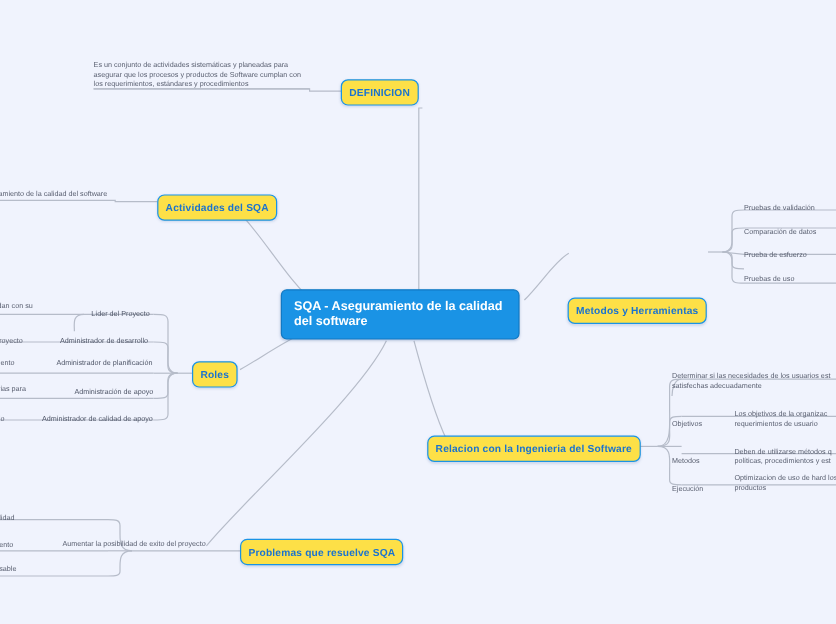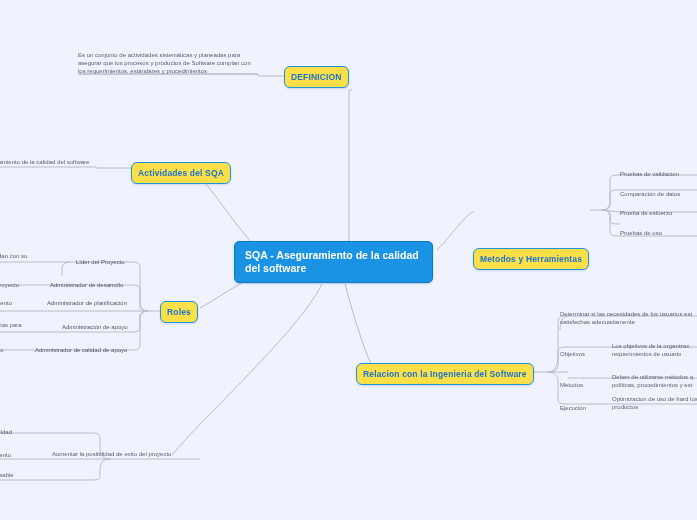--- a/index.html
+++ b/index.html
@@ -168,20 +168,23 @@
   <div class="leaf leaf-strong" style="left:47px; top:299px;">Administrador de planificación</div>
   <div class="leaf leaf-strong" style="left:62px; top:323px;">Administración de apoyo</div>
   <div class="leaf leaf-strong" style="left:35px; top:346px;">Administrador de calidad de apoyo</div>
 
   <div class="leaf" style="left:-2px; top:252px;">dan con su</div>
   <div class="leaf" style="left:-4px; top:281px;">proyecto</div>
   <div class="leaf" style="left:-6px; top:299px;">miento</div>
   <div class="leaf" style="left:-8px; top:321px;">sarias para</div>
   <div class="leaf" style="left:-3px; top:346px;">do</div>
 
+  <div class="node branch-node" style="left:200px; top:449px;">
+    <span>Problemas que resuelve SQA</span>
+  </div>
   <div class="leaf" style="left:52px; top:450px;">Aumentar la posibilidad de exito del proyecto</div>
   <div class="leaf" style="left:-4px; top:428px;">alidad</div>
   <div class="leaf" style="left:-7px; top:451px;">miento</div>
   <div class="leaf" style="left:-5px; top:471px;">Usable</div>
 
   <div class="node branch-node" style="left:473px; top:202px;margin-top:46px;">
     <span>Metodos  y Herramientas</span>
   </div>
   <div class="leaf" style="left:620px; top:170px;">Pruebas de validación</div>
   <div class="leaf" style="left:620px; top:190px;">Comparación de datos</div>

